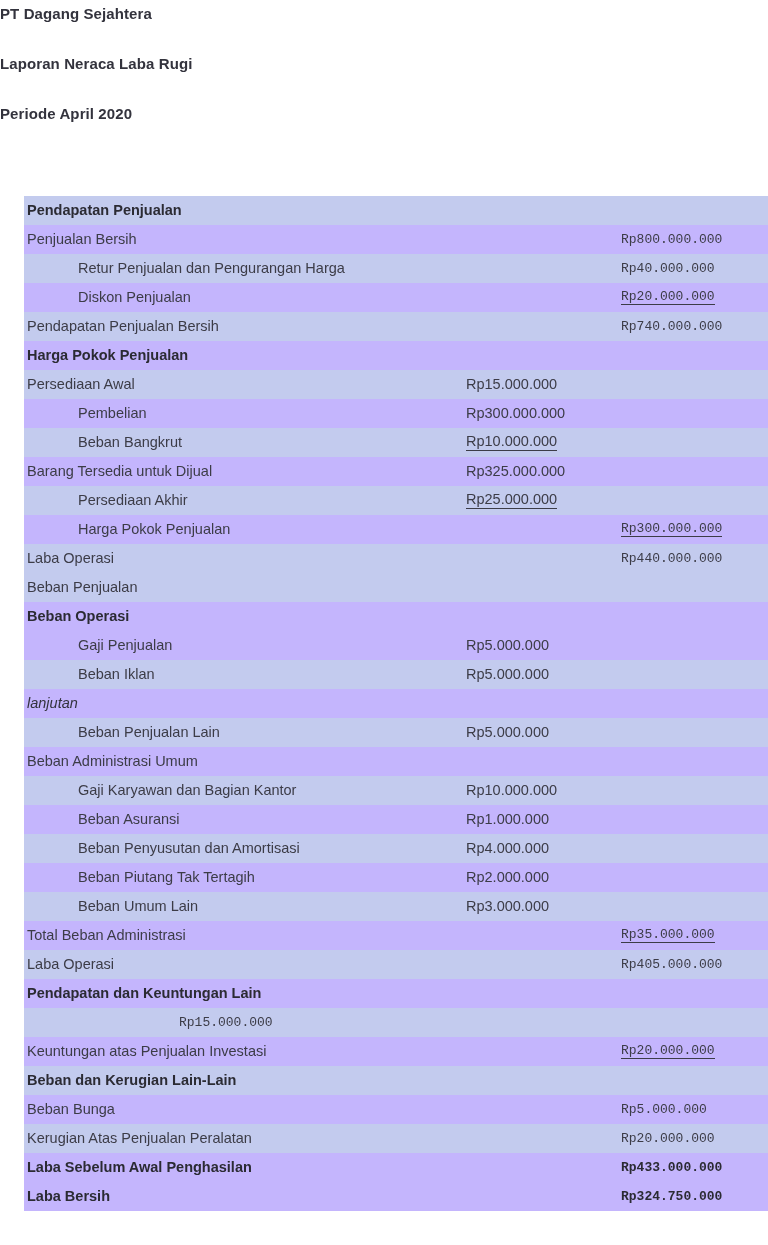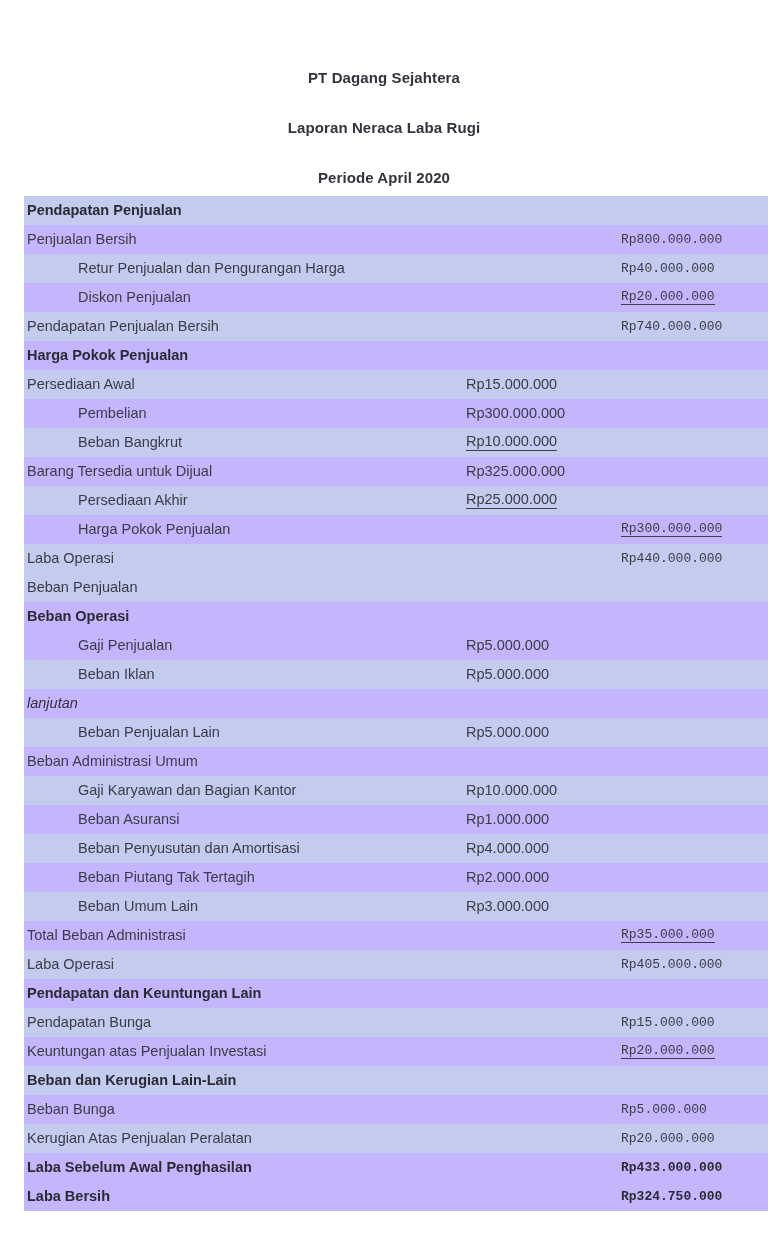--- a/index.html
+++ b/index.html
@@ -11,23 +11,22 @@
   body {
     width: 768px;
     height: 1245px;
     font-family: "Liberation Sans", sans-serif;
     color: #3c3c47;
     overflow: hidden;
   }
 
   
   .report-head {
-    padding-top: 18px;
-    text-align: center;
-    margin-top: 48px;
+    padding-top: 2px;
+    text-align: left;
   }
   .report-head .head-line {
     font-size: 15px;
     font-weight: bold;
     color: #33333d;
     letter-spacing: 0.1px;
     line-height: 1;
   }
   .report-head .head-line.h1 { margin: 0 0 0 0; padding-top: 4px; }
   .report-head .head-line.h2 { padding-top: 35px; }
@@ -255,21 +254,20 @@
       <div class="cell-label">Laba Operasi</div>
       <div class="cell-amount"></div>
       <div class="cell-total"><span class="val-plain">Rp405.000.000</span></div>
     </div>
     <div class="stmt-row bold indent-0">
       <div class="cell-label">Pendapatan dan Keuntungan Lain</div>
       <div class="cell-amount"></div>
       <div class="cell-total"></div>
     </div>
     <div class="stmt-row shaded indent-0">
-      <div class="cell-label">Pendapatan Bunga</div>
       <div class="cell-amount"></div>
       <div class="cell-total"><span class="val-plain">Rp15.000.000</span></div>
     </div>
     <div class="stmt-row indent-0">
       <div class="cell-label">Keuntungan atas Penjualan Investasi</div>
       <div class="cell-amount"></div>
       <div class="cell-total"><span class="val-underline">Rp20.000.000</span></div>
     </div>
     <div class="stmt-row shaded bold indent-0">
       <div class="cell-label">Beban dan Kerugian Lain-Lain</div>

